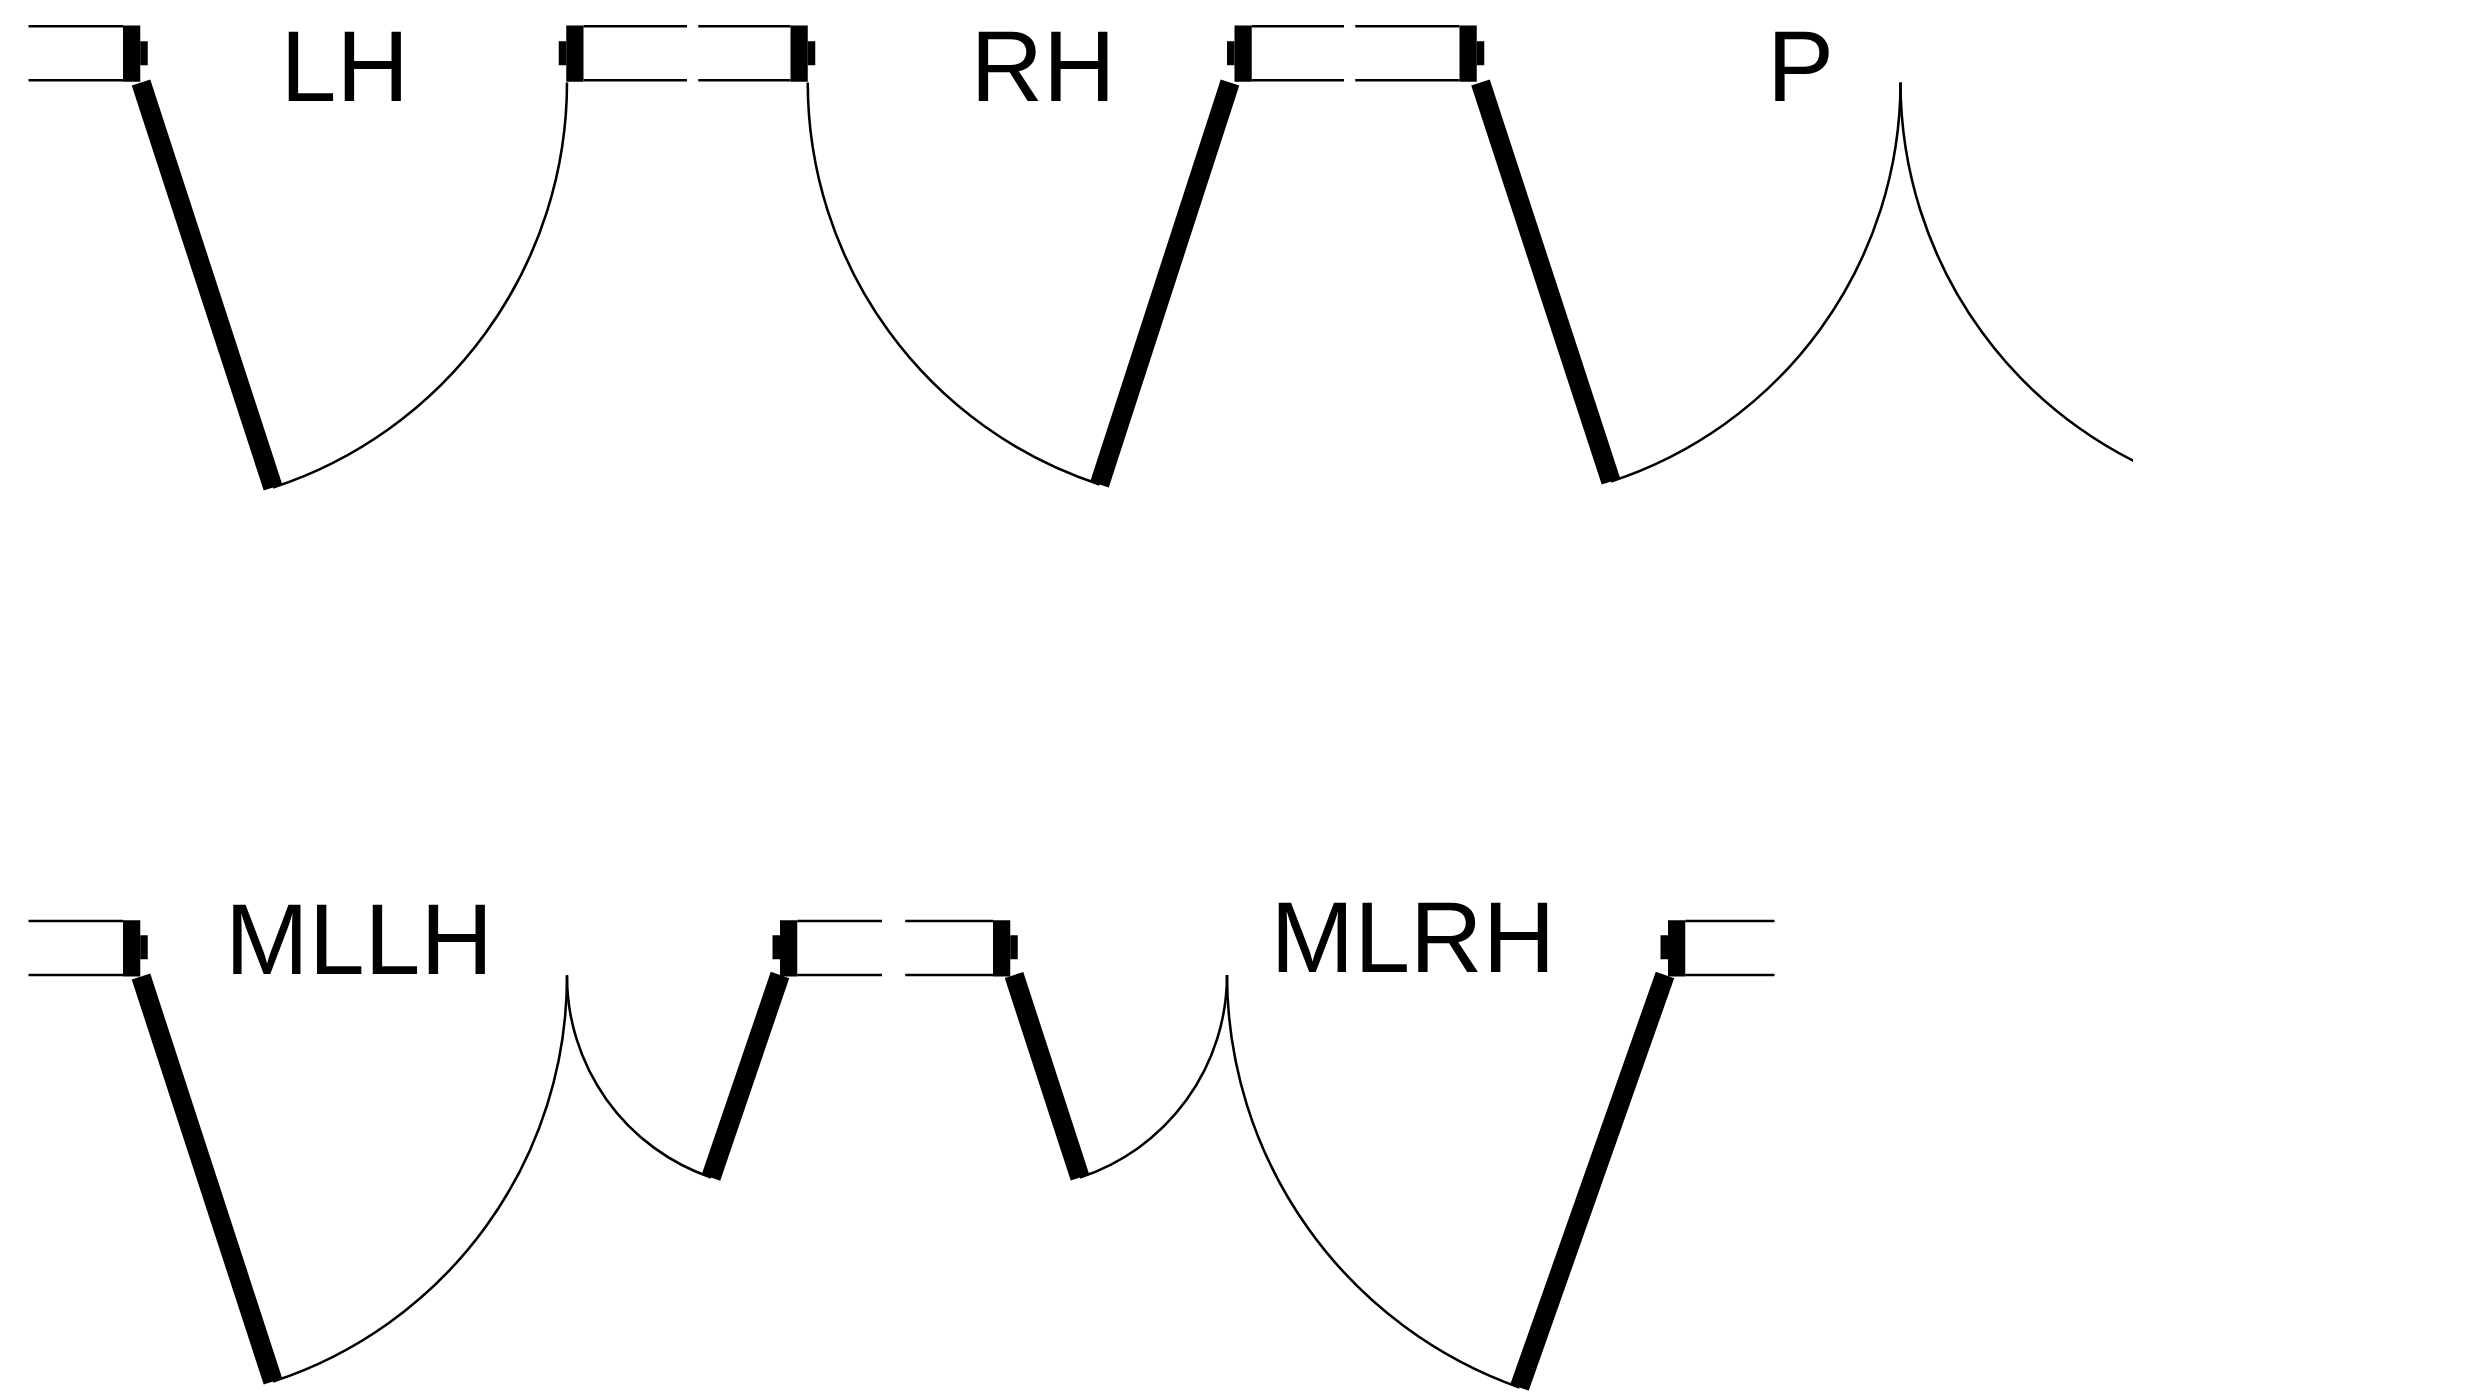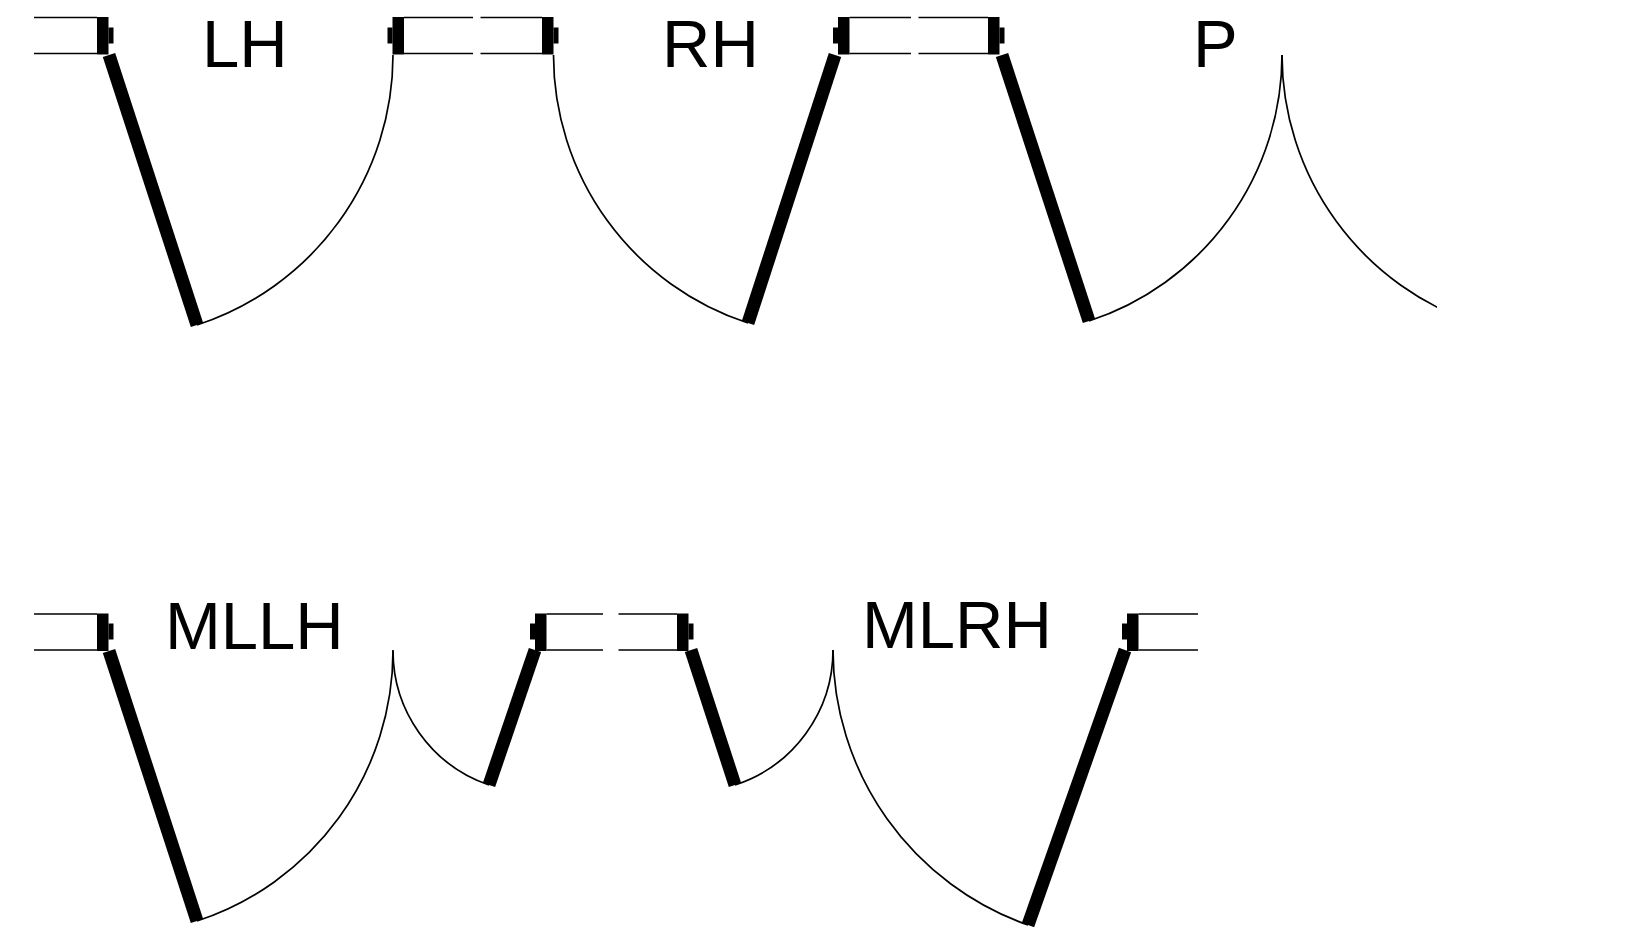--- a/index.html
+++ b/index.html
@@ -6,21 +6,20 @@
     margin: 0;
     padding: 0;
     background: #ffffff;
   }
   .canvas-wrap {
     position: relative;
     width: 1422px;
     height: 932px;
     background: #ffffff;
     overflow: hidden;
-    padding-left: 15px;
   }
   svg.diagram {
     display: block;
     width: 1645px;
     height: 932px;
   }
   svg.diagram text {
     font-family: "Liberation Sans", sans-serif;
   }
 </style>

